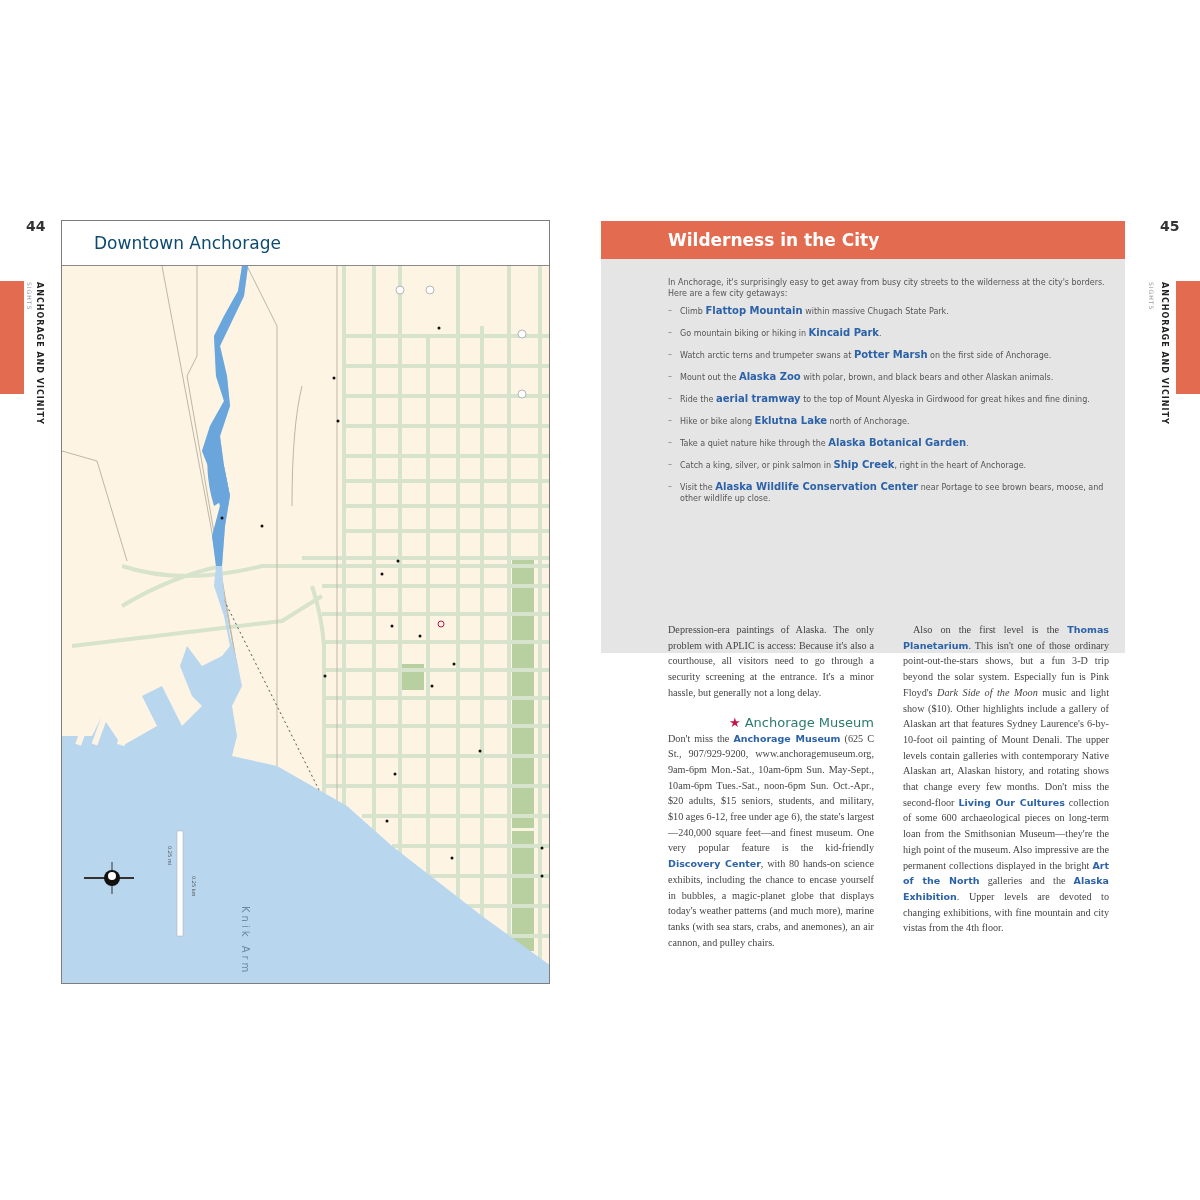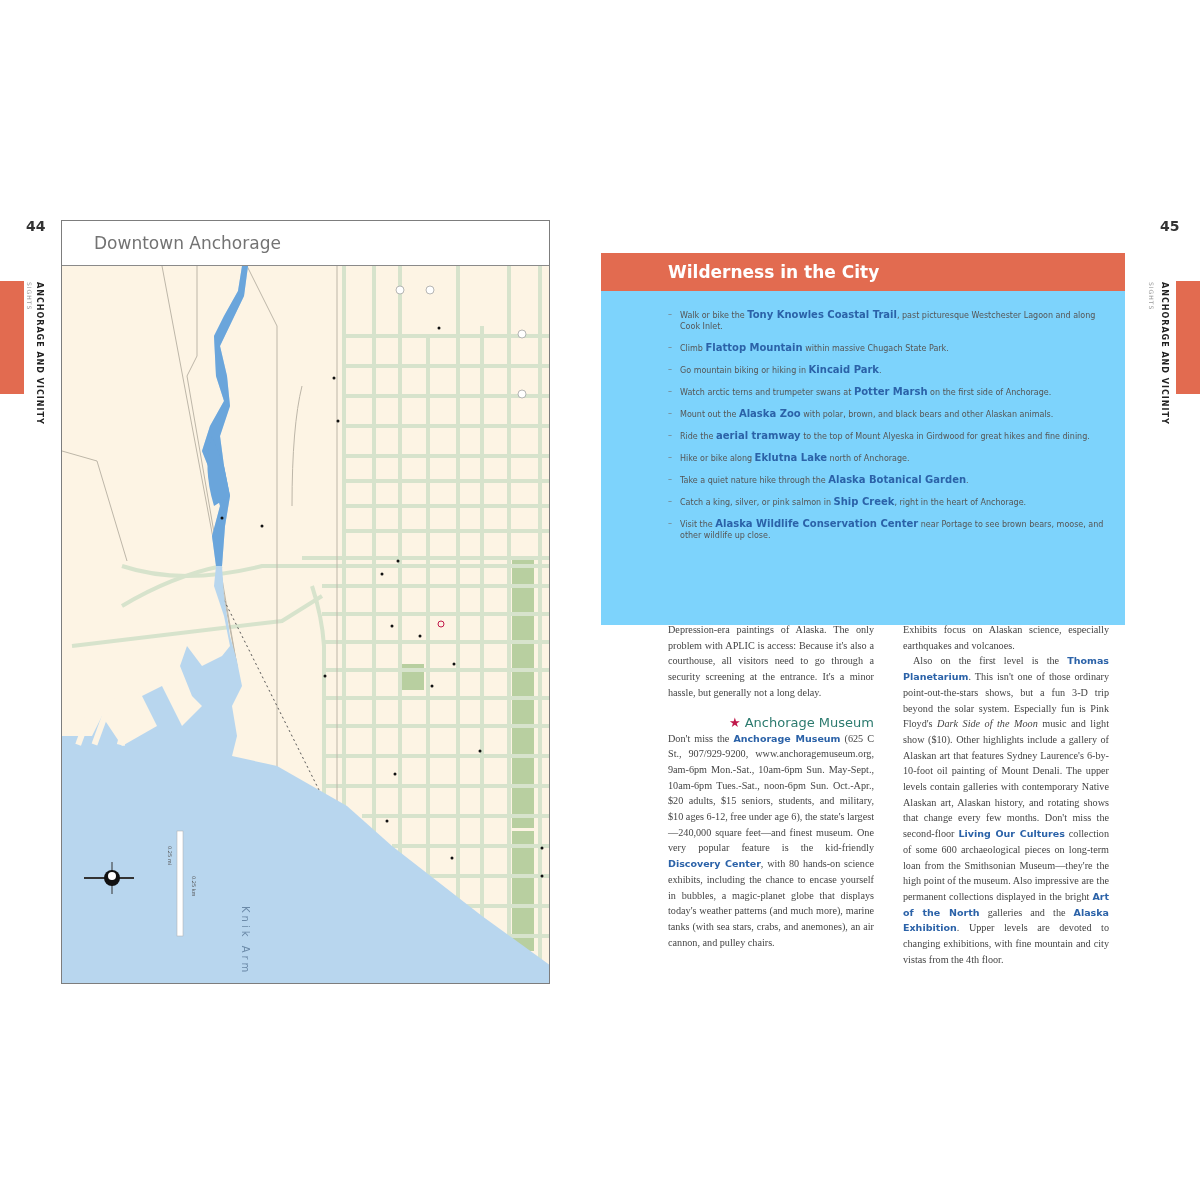--- a/index.html
+++ b/index.html
@@ -5,25 +5,25 @@
   html, body { margin:0; padding:0; }
   body { width:1200px; height:1200px; background:#ffffff; position:relative; overflow:hidden; font-family:"DejaVu Sans", sans-serif; }
   .page-num { position:absolute; top:218px; font-size:14px; font-weight:bold; color:#333; font-family:"DejaVu Sans", sans-serif; }
   .side-tab { position:absolute; top:281px; width:24px; height:113px; background:#e26b50; }
   .side-label { position:absolute; writing-mode:vertical-rl; font-size:8px; letter-spacing:1px; font-weight:bold; color:#222; white-space:nowrap; }
   .side-sub { position:absolute; writing-mode:vertical-rl; font-size:6px; letter-spacing:1px; color:#999; white-space:nowrap; }
 
   
   .map-frame { position:absolute; left:61px; top:220px; width:489px; height:764px; border:1.5px solid #7d7d7d; background:#fdf4e4; overflow:hidden; box-sizing:border-box; }
   .map-title-bar { position:absolute; left:0; top:0; right:0; height:44px; background:#fff; border-bottom:1.5px solid #8a8a8a; }
-  .map-title { position:absolute; left:32px; top:12px; font-size:17px; color:#737373; font-family:"DejaVu Sans", sans-serif; }
+  .map-title { position:absolute; left:32px; top:12px; font-size:17px; color:#0c4a6e; font-family:"DejaVu Sans", sans-serif; }
   .map-svg { position:absolute; left:0; top:45px; }
 
   
-  .box { position:absolute; left:601px; top:221px; width:524px; height:372px; background:#7dd3fc;margin-top:32px; }
+  .box { position:absolute; left:601px; top:221px; width:524px; height:432px; background:#e5e5e5; }
   .box-head { position:absolute; left:0; top:0; right:0; height:38px; background:#e26b50; }
   .box-title { position:absolute; left:67px; top:9px; font-size:17px; font-weight:bold; color:#fff; font-family:"DejaVu Sans", sans-serif; }
   .box-body { position:absolute; left:67px; top:56px; right:20px; font-size:8px; line-height:11px; color:#555; font-family:"DejaVu Sans", sans-serif; }
   .box-body p { margin:0 0 6px 0; }
   .box-body ul { list-style:none; margin:0; padding:0; }
   .box-body li { position:relative; padding-left:12px; margin-bottom:10px; }
   .box-body li::before { content:"–"; position:absolute; left:0; top:0; color:#777; }
   .hl { color:#2b62a8; font-weight:bold; font-size:10px; }
 
   
@@ -159,37 +159,36 @@
 <div class="page-num" style="left:1160px;">45</div>
 <div class="side-tab" style="left:1176px;"></div>
 <div class="side-label" style="left:1160px; top:282px;">ANCHORAGE AND VICINITY</div>
 <div class="side-sub" style="left:1148px; top:282px;">SIGHTS</div>
 
 <div class="box">
   <div class="box-head">
     <div class="box-title">Wilderness in the City</div>
   </div>
   <div class="box-body">
+    <p>In Anchorage, it's surprisingly easy to get away from busy city streets to the wilderness at the city's borders. Here are a few city getaways:</p>
     <ul>
-      <li><span>Walk or bike the </span><span class="hl">Tony Knowles Coastal Trail</span><span>, past picturesque Westchester Lagoon and along Cook Inlet.</span></li>
       <li><span>Climb </span><span class="hl">Flattop Mountain</span><span> within massive Chugach State Park.</span></li>
       <li><span>Go mountain biking or hiking in </span><span class="hl">Kincaid Park</span><span>.</span></li>
       <li><span>Watch arctic terns and trumpeter swans at </span><span class="hl">Potter Marsh</span><span> on the first side of Anchorage.</span></li>
       <li><span>Mount out the </span><span class="hl">Alaska Zoo</span><span> with polar, brown, and black bears and other Alaskan animals.</span></li>
       <li><span>Ride the </span><span class="hl">aerial tramway</span><span> to the top of Mount Alyeska in Girdwood for great hikes and fine dining.</span></li>
       <li><span>Hike or bike along </span><span class="hl">Eklutna Lake</span><span> north of Anchorage.</span></li>
       <li><span>Take a quiet nature hike through the </span><span class="hl">Alaska Botanical Garden</span><span>.</span></li>
       <li><span>Catch a king, silver, or pink salmon in </span><span class="hl">Ship Creek</span><span>, right in the heart of Anchorage.</span></li>
       <li><span>Visit the </span><span class="hl">Alaska Wildlife Conservation Center</span><span> near Portage to see brown bears, moose, and other wildlife up close.</span></li>
     </ul>
   </div>
 </div>
 
 <div class="col" style="left:668px; top:622px;">
   <p>Depression-era paintings of Alaska. The only problem with APLIC is access: Because it's also a courthouse, all visitors need to go through a security screening at the entrance. It's a minor hassle, but generally not a long delay.</p>
   <div class="sec-head"><span class="star">★</span> <span>Anchorage Museum</span></div>
   <p><span>Don't miss the </span><span class="lnk">Anchorage Museum</span><span> (625 C St., 907/929-9200, www.anchoragemuseum.org, 9am-6pm Mon.-Sat., 10am-6pm Sun. May-Sept., 10am-6pm Tues.-Sat., noon-6pm Sun. Oct.-Apr., $20 adults, $15 seniors, students, and military, $10 ages 6-12, free under age 6), the state's largest—240,000 square feet—and finest museum. One very popular feature is the kid-friendly </span><span class="lnk">Discovery Center</span><span>, with 80 hands-on science exhibits, including the chance to encase yourself in bubbles, a magic-planet globe that displays today's weather patterns (and much more), marine tanks (with sea stars, crabs, and anemones), an air cannon, and pulley chairs.</span></p>
 </div>
 
 <div class="col" style="left:903px; top:622px;">
-  <p>Exhibits focus on Alaskan science, especially earthquakes and volcanoes.</p>
   <p class="indent"><span>Also on the first level is the </span><span class="lnk">Thomas Planetarium</span><span>. This isn't one of those ordinary point-out-the-stars shows, but a fun 3-D trip beyond the solar system. Especially fun is Pink Floyd's </span><i>Dark Side of the Moon</i><span> music and light show ($10). Other highlights include a gallery of Alaskan art that features Sydney Laurence's 6-by-10-foot oil painting of Mount Denali. The upper levels contain galleries with contemporary Native Alaskan art, Alaskan history, and rotating shows that change every few months. Don't miss the second-floor </span><span class="lnk">Living Our Cultures</span><span> collection of some 600 archaeological pieces on long-term loan from the Smithsonian Museum—they're the high point of the museum. Also impressive are the permanent collections displayed in the bright </span><span class="lnk">Art of the North</span><span> galleries and the </span><span class="lnk">Alaska Exhibition</span><span>. Upper levels are devoted to changing exhibitions, with fine mountain and city vistas from the 4th floor.</span></p>
 </div>
 
 </body></html>

